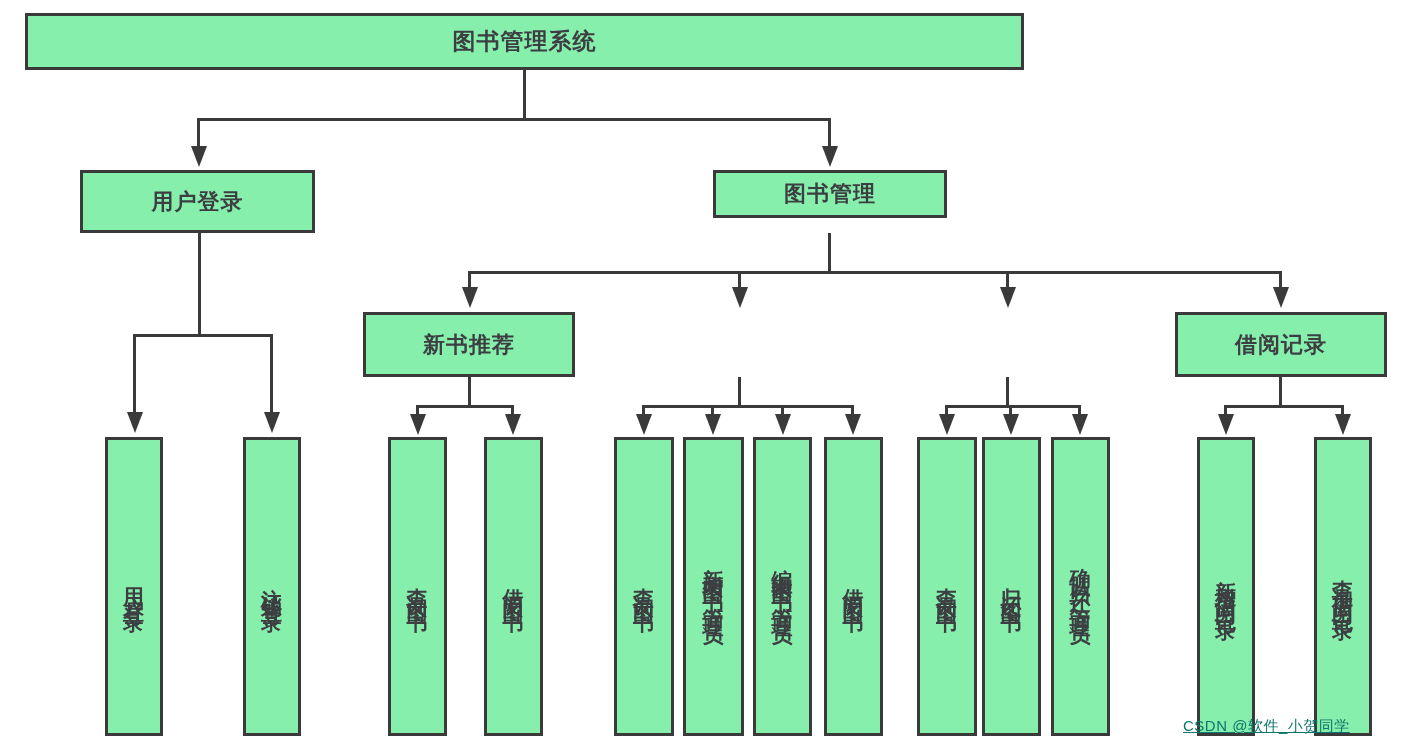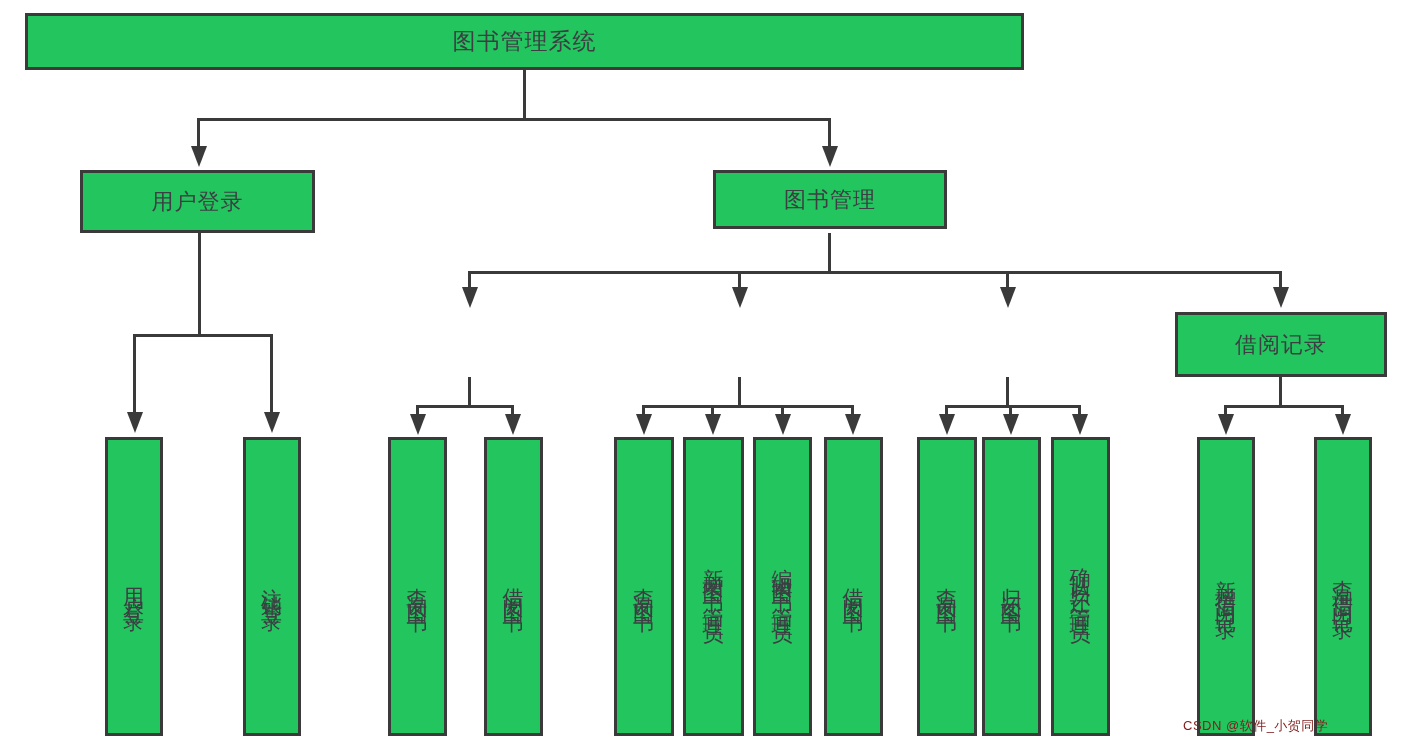--- a/index.html
+++ b/index.html
@@ -4,79 +4,82 @@
 <style>
   html,body{margin:0;padding:0;}
   body{
     width:1405px;height:747px;background:#ffffff;
     font-family:"Liberation Sans","DejaVu Sans",sans-serif;
     position:relative;overflow:hidden;
   }
   #canvas{position:absolute;left:0;top:0;width:1405px;height:747px;}
   .box{
     position:absolute;box-sizing:border-box;
-    border:3px solid #3a3a3a;background:#22c55e;
+    border:3px solid #3a3a3a;background:#86efac;
     display:flex;align-items:center;justify-content:center;
-    color:#3c3e42;text-align:center;
+    color:#3c3e42;text-align:center;font-weight:bold;
   }
   .lvl0{font-size:23px;letter-spacing:1px;}
   .lvl1,.lvl2{font-size:22px;letter-spacing:1px;}
   .leaf{
     writing-mode:vertical-rl;text-orientation:mixed;
     font-size:21px;letter-spacing:8px;line-height:1;
   }
   
   .hln{position:absolute;height:3px;background:#3a3a3a;}
   .vln{position:absolute;width:3px;background:#3a3a3a;}
   .ar{position:absolute;width:3px;background:#3a3a3a;}
   .ar::after{
     content:"";position:absolute;left:-6.5px;top:100%;
     width:0;height:0;
     border-left:8px solid transparent;border-right:8px solid transparent;
     border-top:21px solid #3a3a3a;
   }
   .watermark{
     position:absolute;left:1183px;top:717px;
-    font-size:13px;color:#7f1d1d;letter-spacing:0.5px;
-    white-space:nowrap;z-index:5;
+    font-size:15px;color:#0f766e;letter-spacing:0.5px;
+    white-space:nowrap;z-index:5;text-decoration:underline;
   }
 </style>
 </head>
 <body>
 
 <div id="canvas">
 
   <div class="box lvl0" style="left:25px;top:13px;width:999px;height:57px;">
     <span>图书管理系统</span>
   </div>
 
   <div class="vln" style="left:523px;top:70px;height:50px;"></div>
   <div class="hln" style="left:197px;top:118px;width:634px;"></div>
   <div class="ar" style="left:197px;top:120px;height:26px;"></div>
   <div class="ar" style="left:828px;top:120px;height:26px;"></div>
 
   <div class="box lvl1" style="left:80px;top:170px;width:235px;height:63px;">
     <span>用户登录</span>
   </div>
-  <div class="box lvl1" style="left:713px;top:170px;width:234px;height:59px;">
+  <div class="box lvl1" style="left:713px;top:170px;width:234px;height:48px;">
     <span>图书管理</span>
   </div>
 
   <div class="vln" style="left:198px;top:233px;height:104px;"></div>
   <div class="hln" style="left:133px;top:334px;width:140px;"></div>
   <div class="ar" style="left:133px;top:336px;height:76px;"></div>
   <div class="ar" style="left:270px;top:336px;height:76px;"></div>
 
   <div class="vln" style="left:828px;top:233px;height:41px;"></div>
   <div class="hln" style="left:468px;top:271px;width:814px;"></div>
   <div class="ar" style="left:468px;top:272px;height:15px;"></div>
   <div class="ar" style="left:738px;top:272px;height:15px;"></div>
   <div class="ar" style="left:1006px;top:272px;height:15px;"></div>
   <div class="ar" style="left:1279px;top:272px;height:15px;"></div>
 
+  <div class="box lvl2" style="left:363px;top:312px;width:212px;height:65px;">
+    <span>新书推荐</span>
+  </div>
   <div class="box lvl2" style="left:1175px;top:312px;width:212px;height:65px;">
     <span>借阅记录</span>
   </div>
 
   <div class="vln" style="left:468px;top:377px;height:31px;"></div>
   <div class="hln" style="left:416px;top:405px;width:98px;"></div>
   <div class="ar" style="left:416px;top:407px;height:7px;"></div>
   <div class="ar" style="left:511px;top:407px;height:7px;"></div>
 
   <div class="vln" style="left:738px;top:377px;height:31px;"></div>

